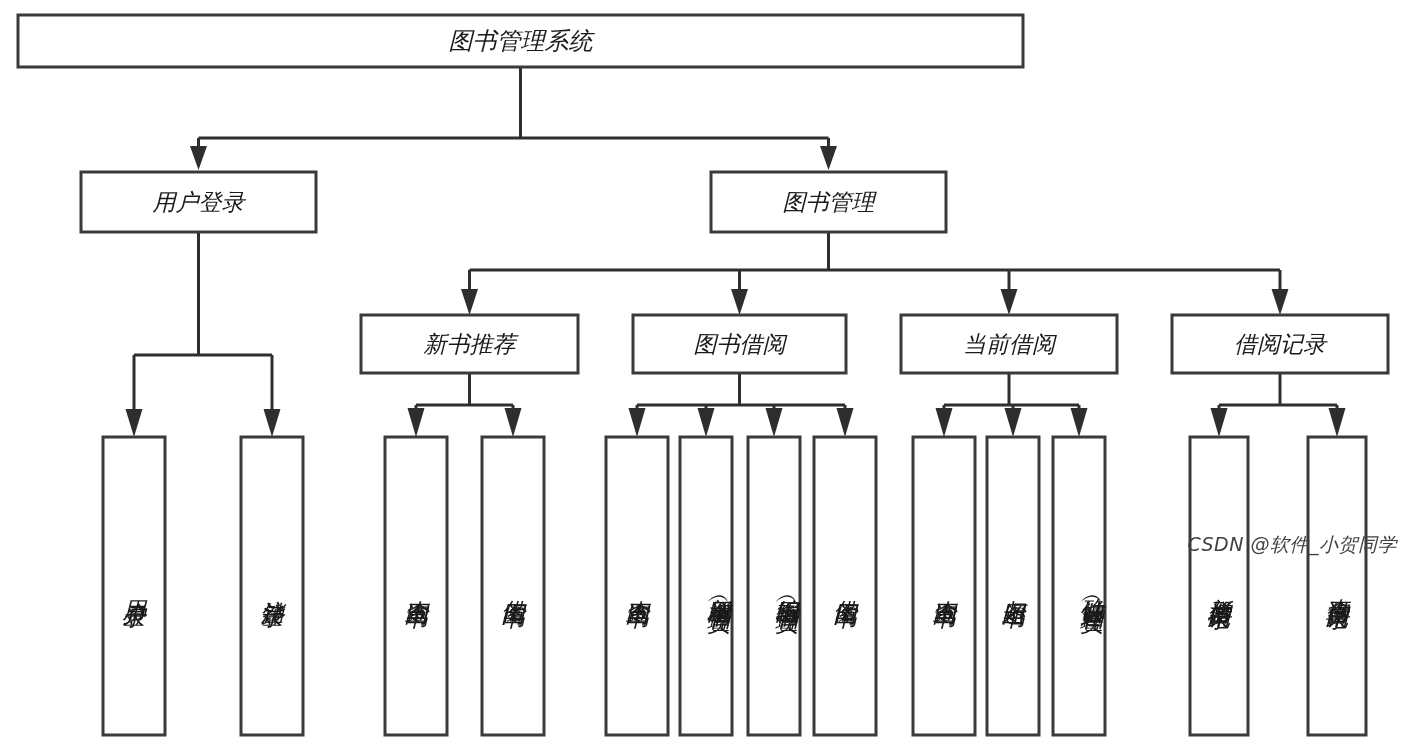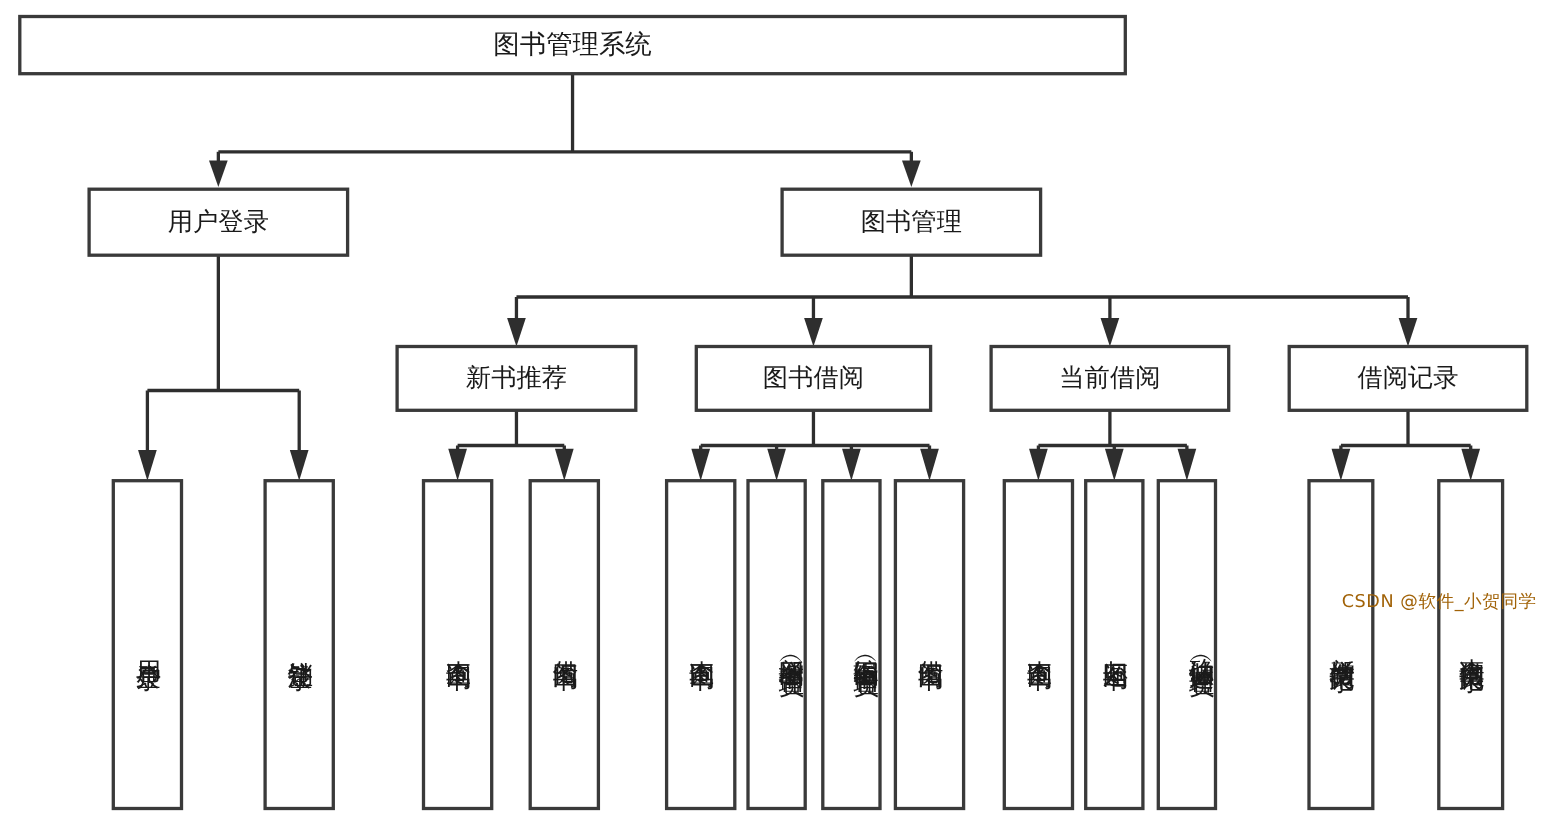--- a/index.html
+++ b/index.html
@@ -12,20 +12,21 @@
     width: 1405px;
     height: 747px;
     overflow: hidden;
     font-family: "DejaVu Sans", "Liberation Sans", sans-serif;
   }
   #diagram-root {
     position: relative;
     width: 1405px;
     height: 563px;
     background: #ffffff;
+    font-style: italic;
   }
   svg#tree-svg {
     position: absolute;
     top: 0;
     left: 0;
     width: 1405px;
     height: 747px;
     display: block;
   }
   .node-rect {
@@ -72,22 +73,22 @@
     color: #1a1a1a;
     white-space: nowrap;
     pointer-events: none;
     user-select: none;
   }
   #watermark {
     position: absolute;
     right: 8px;
     bottom: 5px;
     font-family: "DejaVu Sans", "Liberation Sans", sans-serif;
-    font-size: 16px;
-    color: #a16207;
+    font-size: 19px;
+    color: #404040;
     white-space: nowrap;
     letter-spacing: 0.5px;
   }
 </style>
 </head>
 <body>
 
 <div id="diagram-root">
 
   <svg id="tree-svg" viewBox="0 0 1405 747" xmlns="http://www.w3.org/2000/svg">

